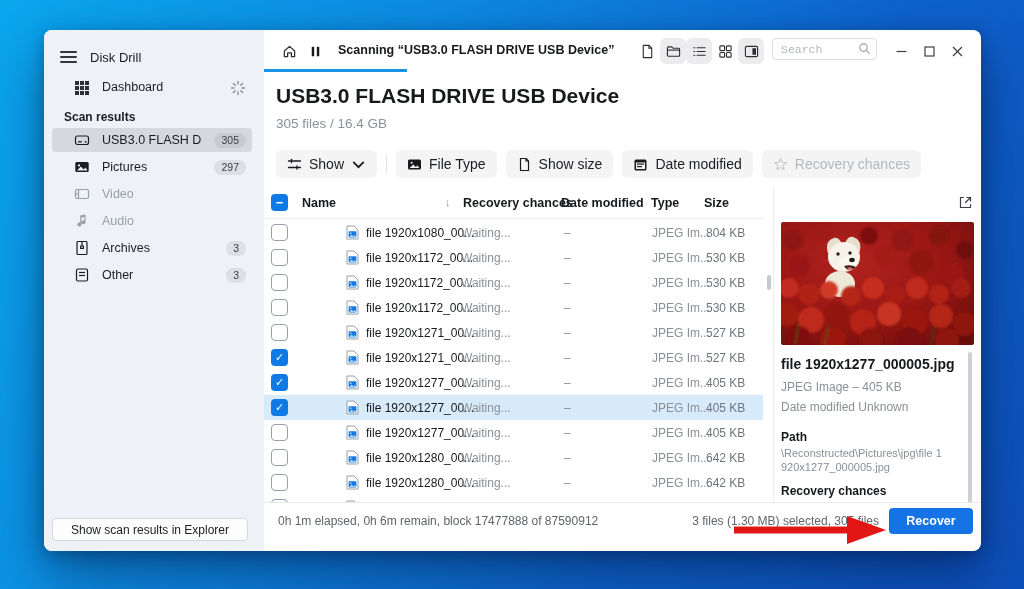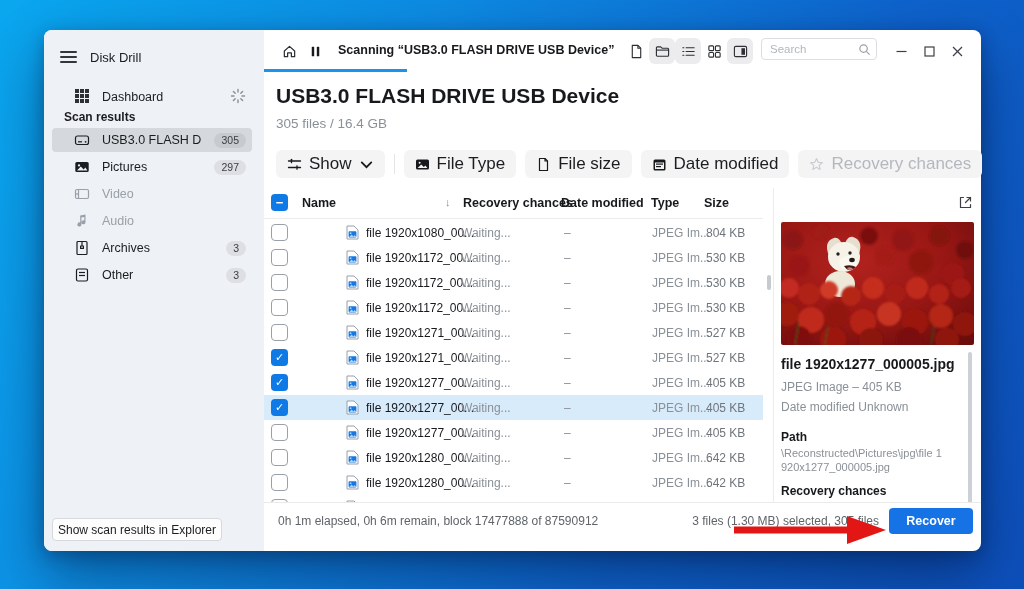--- a/index.html
+++ b/index.html
@@ -12,66 +12,66 @@
     box-shadow:0 24px 55px rgba(0,15,50,.45), 0 4px 16px rgba(0,15,50,.28); }
 
   
   .sidebar { position:absolute; left:0; top:0; width:220px; height:521px;
     background:#eef1f6; border-radius:8px 0 0 8px; }
   .sb-header { position:absolute; left:16px; top:18px; display:flex; align-items:center; gap:13px; }
   .hamburger { display:inline-block; width:17px; }
   .hamburger i { display:block; height:2px; background:#33373c; margin:3px 0; border-radius:1px; }
   .sb-title { font-size:13px; font-weight:normal; color:#1b1d20; }
   .sb-dashboard { position:absolute; left:8px; right:12px; top:50px; height:24px;
-    display:flex; align-items:flex-end; padding-left:22px; gap:12px; font-size:12.5px; color:#1b1d20; }
+    display:flex; align-items:flex-start; padding-left:22px; gap:12px; font-size:12.5px; color:#1b1d20; }
   .sb-dashboard .spinner { margin-left:auto; margin-right:6px; color:#8a9097; }
   .sb-section { position:absolute; left:20px; top:80px; font-size:12px; font-weight:bold; color:#1b1d20; }
   .sb-items { position:absolute; left:8px; right:12px; top:98px; }
   .sb-item { height:24px; margin-bottom:3px; display:flex; align-items:center;
     padding:0 6px 0 22px; gap:12px; font-size:12.5px; color:#1b1d20; border-radius:4px; }
   .sb-item.selected { background:#d5d8dc; }
   .sb-item.disabled { color:#9aa0a7; }
   .sb-item .icon, .sb-dashboard .icon { width:16px; height:16px; flex:0 0 16px; }
   .icon svg { width:100%; height:100%; display:block; }
   .sb-item .label { white-space:nowrap; overflow:hidden; }
   .badge { margin-left:auto; background:#dddfe4; color:#3c4046; border-radius:9px;
     font-size:10.5px; padding:1px 7px; line-height:13px; }
   .sb-item.selected .badge { background:#c7cacf; }
-  .explorer-btn { position:absolute; left:8px; top:488px; width:170px; height:23px;
+  .explorer-btn { position:absolute; left:8px; top:488px; width:196px; height:23px;
     background:#fdfdfd; border:1px solid #d6d8dc; border-radius:4px; font-size:12px;
     color:#1b1d20; font-family:inherit; cursor:pointer; }
 
   
   .main { position:absolute; left:220px; top:0; right:0; bottom:0; border-radius:0 8px 8px 0; }
 
   .topbar { position:absolute; left:0; top:0; right:0; height:42px;
     display:flex; align-items:center; padding:0 10px 0 12px; }
   .tb-btn { width:26px; height:26px; display:flex; align-items:center; justify-content:center;
     border-radius:6px; color:#2c2f33; flex:0 0 auto; }
   .tb-btn.active { background:#ececee; }
   .tb-btn svg { width:15px; height:15px; }
   .scan-info { margin-left:10px; line-height:1.25; }
   .scan-title { font-size:12.5px; font-weight:bold; color:#17191c; }
   .scan-sub { font-size:11px; color:#6d7378; }
   .tb-spacer { flex:1; }
-  .searchbox { position:relative; width:116px; height:22px; margin:0 10px 4px 8px; flex:0 0 auto; }
+  .searchbox { position:relative; width:105px; height:22px; margin:0 10px 4px 8px; flex:0 0 auto;font-family:Liberation Mono, monospace; }
   .searchbox input { width:100%; height:100%; border:1px solid #dcdee1; border-radius:4px;
     font-size:11.5px; padding:0 22px 0 8px; color:#333; font-family:inherit; background:#fff; }
   .searchbox input::placeholder { color:#b2b7bd; }
   .searchbox .mag { position:absolute; right:6px; top:4px; width:13px; height:13px; color:#9aa0a7; }
   .winctl { width:28px; height:26px; display:flex; align-items:center; justify-content:center; color:#3c4046; }
   .winctl svg { width:11px; height:11px; }
   .progress-line { position:absolute; left:0; bottom:0; height:3px; background:#1b93e8; }
 
   .page-title { position:absolute; left:12px; top:54px; font-size:21px; font-weight:bold; color:#17191c; }
   .page-sub { position:absolute; left:12px; top:86px; font-size:13.5px; color:#8a9097; }
 
   .filterbar { position:absolute; left:12px; top:120px; height:28px; display:flex; align-items:center; gap:9px; }
   .fbtn { height:28px; display:flex; align-items:center; gap:7px; padding:0 11px;
-    background:#f4f4f5; border-radius:6px; font-size:17px; color:#1b1d20; white-space:nowrap; }
+    background:#f4f4f5; border-radius:6px; font-size:14px; color:#1b1d20; white-space:nowrap; }
   .fbtn .icon { width:15px; height:15px; }
   .fbtn.disabled { color:#b4b8bd; }
   .fbtn.disabled svg { opacity:.45; }
   .fb-sep { width:1px; height:20px; background:#e3e4e6; }
   .chev { width:11px; height:11px; }
 
   
   .thead { position:absolute; left:0; top:158px; width:499px; height:31px;
     border-bottom:1px solid #ececee; font-size:12.5px; font-weight:bold; color:#17191c; }
   .thead span { position:absolute; top:8px; }
@@ -359,21 +359,21 @@
     <span class="label">File Type</span>
   </div>
 
   <div class="fbtn">
     <span class="icon">
                 <svg viewBox="0 0 15 15" fill="none" stroke="#17191c" stroke-width="1.2" stroke-linejoin="round">
                   <path d="M3.5 1.5 H9 L11.5 4 V13.5 H3.5 Z"></path>
                   <path d="M9 1.5 V4 H11.5"></path>
                 </svg>
               </span>
-    <span class="label">File size</span>
+    <span class="label">Show size</span>
   </div>
 
   <div class="fbtn">
     <span class="icon">
                 <svg viewBox="0 0 15 15">
                   <rect x="1.5" y="2.5" width="12" height="11" rx="1.5" fill="#17191c"></rect>
                   <rect x="3" y="5.5" width="9" height="6.5" fill="#f4f4f5"></rect>
                   <rect x="4" y="6.5" width="7" height="1.2" fill="#17191c"></rect>
                   <rect x="4" y="9" width="5" height="1.2" fill="#17191c"></rect>
                 </svg>

